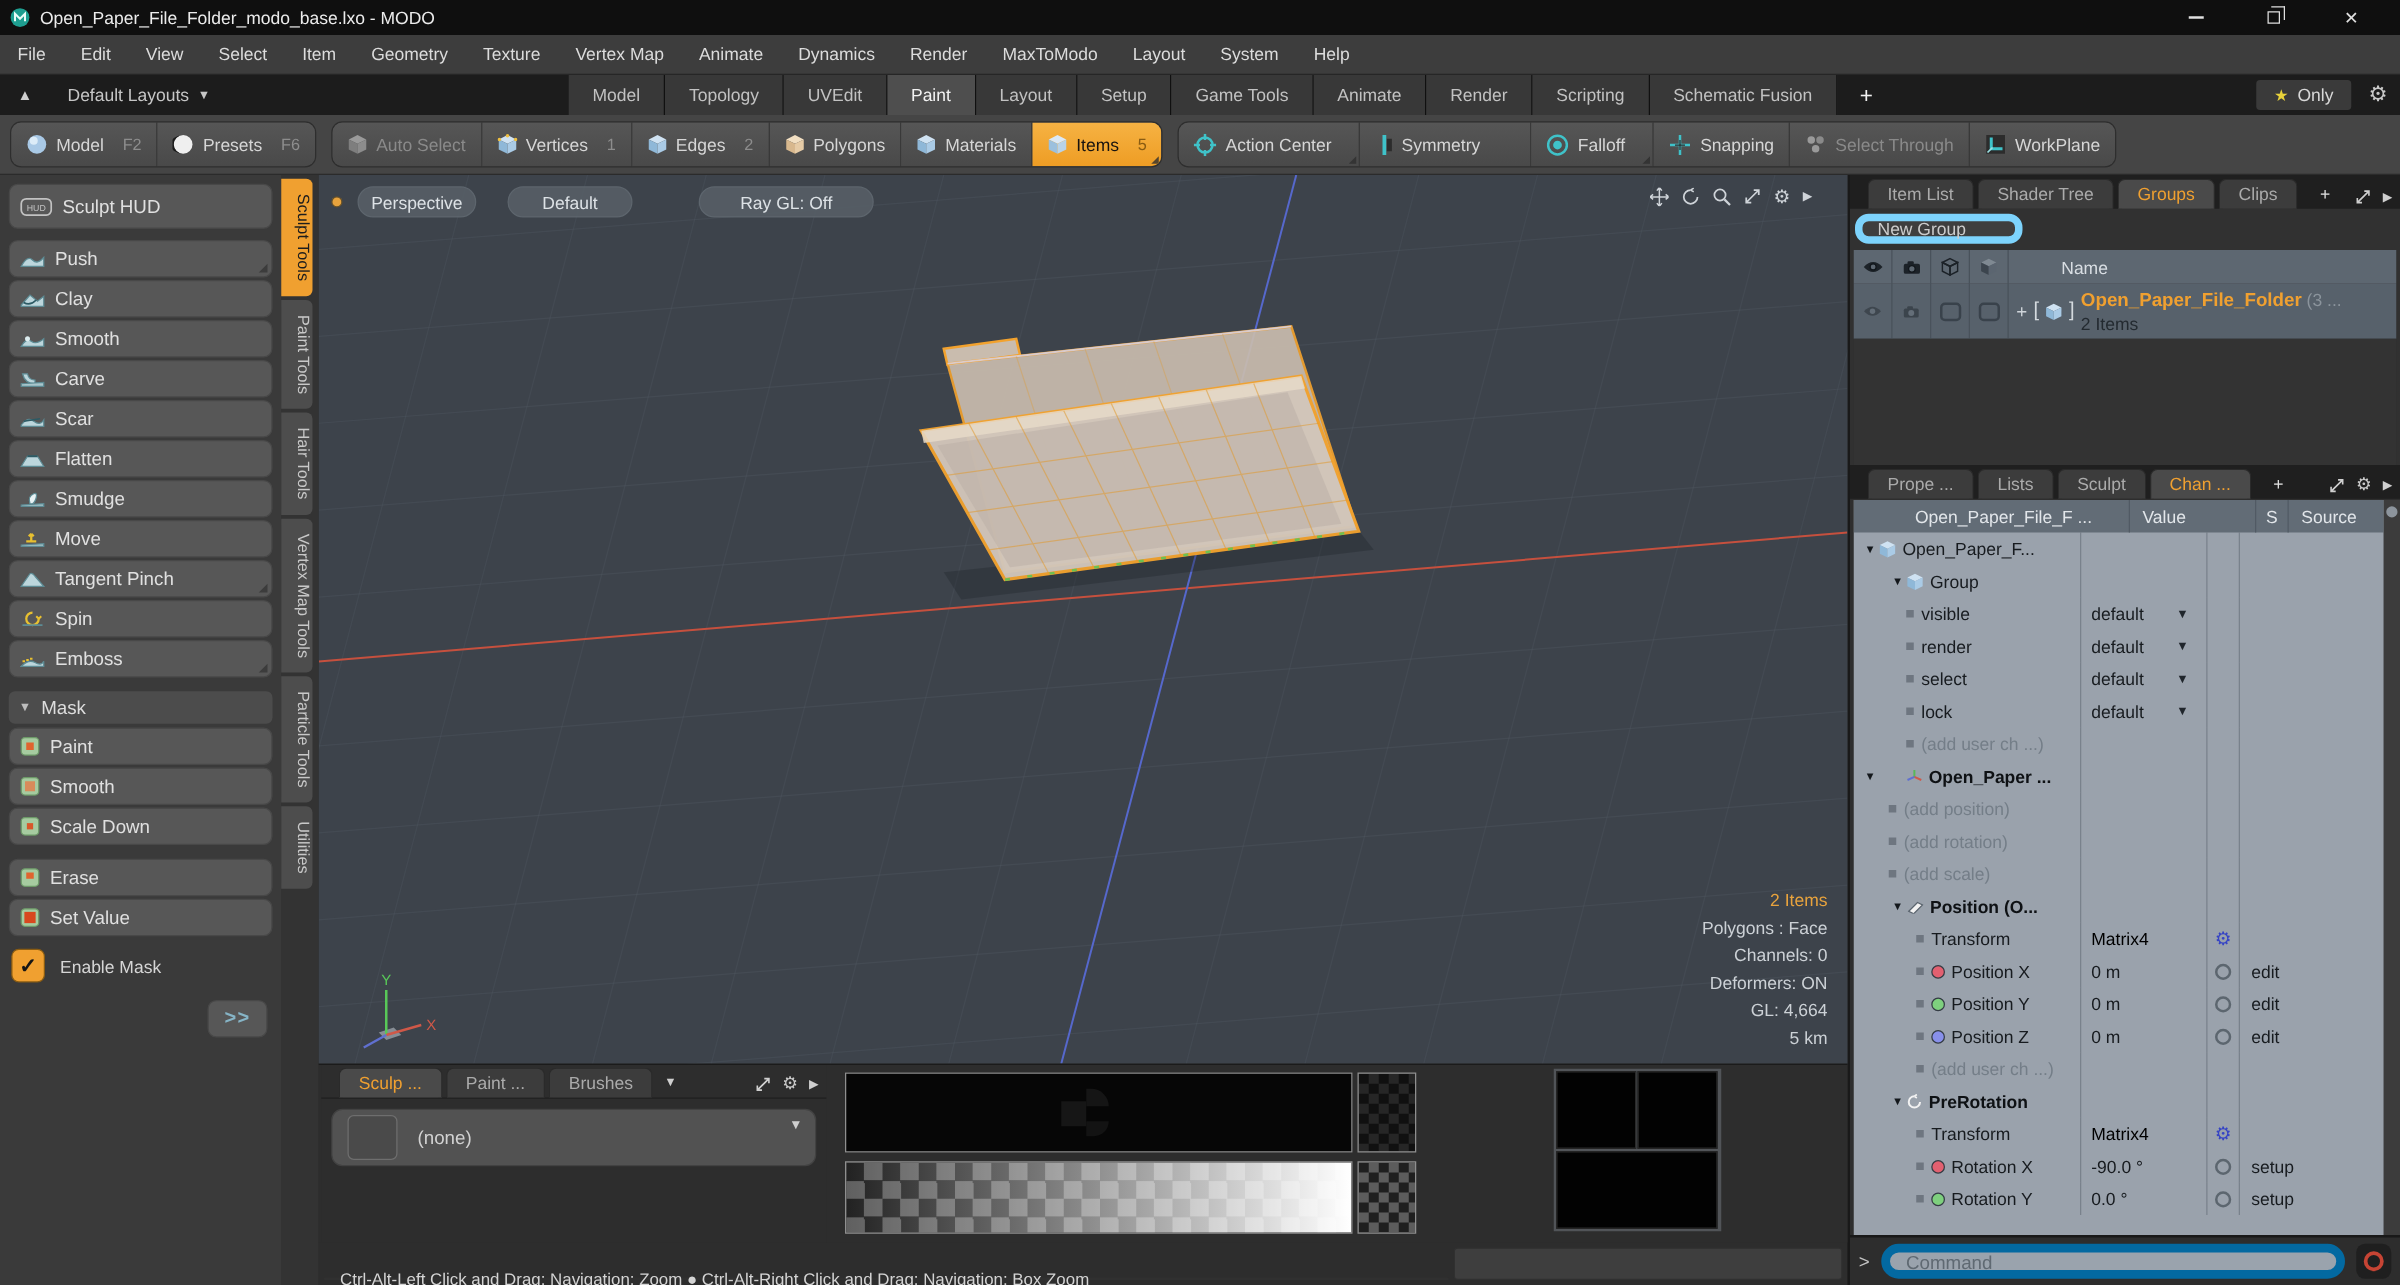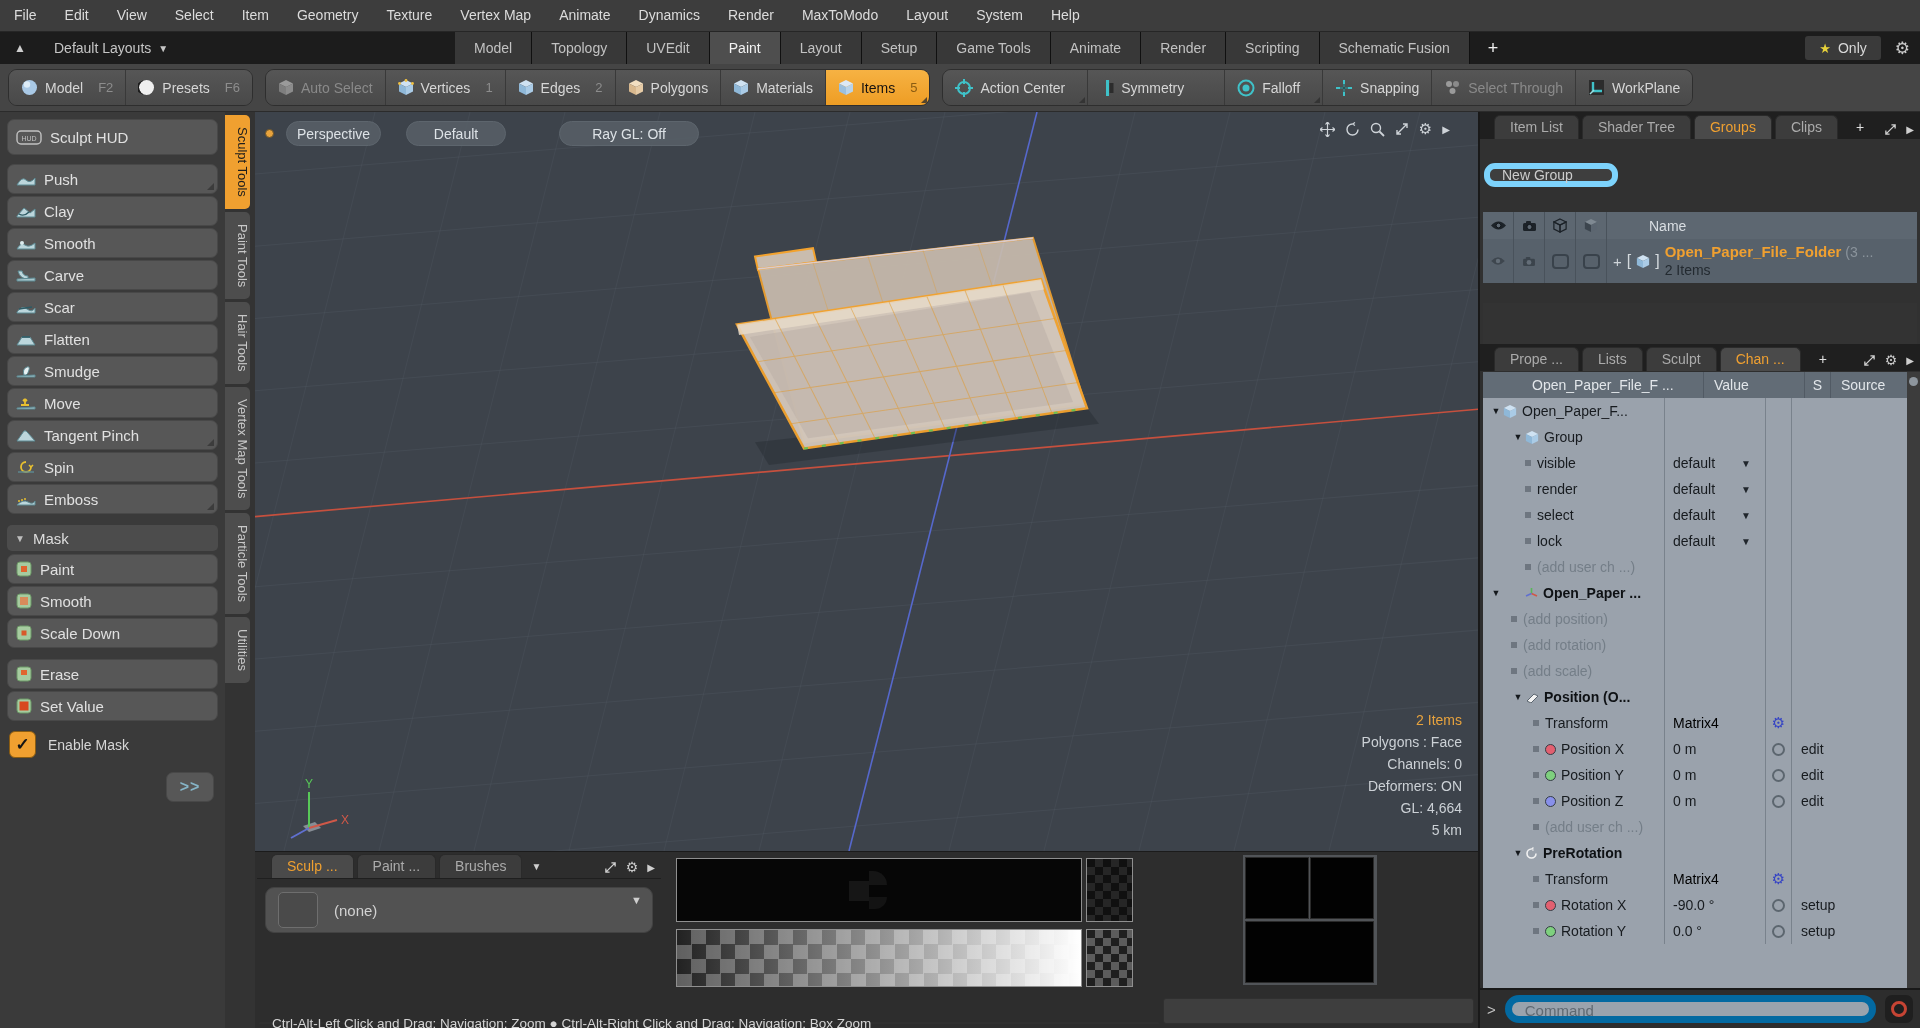--- a/index.html
+++ b/index.html
@@ -137,21 +137,21 @@
   .status-seg { background:#3e3e3e; border:1px solid #303030; border-radius:3px; display:flex;
     align-items:center; padding:0 12px; color:#d4d4d4; font-size:13.5px; }
   .status-main { width:900px;margin-top:24px; }
   .status-empty { flex:1; }
 
   
   .right { width:442px; flex:0 0 auto; display:flex; flex-direction:column; background:#2e2e2e;
     border-left:2px solid #191919; }
   .rtab-bar { height:27px; background:#1f1f1f; display:flex; align-items:flex-end; gap:3px;
     padding:2px 6px 0 14px; }
-  .groups-panel { height:232px; flex:0 0 auto; display:flex; flex-direction:column; background:#313131;gap:20px; }
+  .groups-panel { height:232px; flex:0 0 auto; display:flex; flex-direction:column; background:#313131; }
   .newgroup-row { padding:4px 4px; }
   .newgroup-btn { width:134px; height:24px; background:#3e3e3e; border:6px solid #7dd3fc; border-radius:11px;
     display:flex; align-items:center; padding:0 12px; color:#cccccc;text-align:center; }
   .g-table { margin:1px 3px 0 3px; }
   .g-header { height:27px; background:#5d6771; display:flex; }
   .g-hcell { width:31px; border-right:1px solid #49525b; display:flex; align-items:center; justify-content:center; }
   .g-hname { flex:1; display:flex; align-items:center; padding-left:42px; color:#d9dee3; }
   .g-row { height:44px; background:#57616b; display:flex; }
   .g-cell { width:31px; border-right:1px solid #49525b; display:flex; align-items:center; justify-content:center; }
   .g-namecell { flex:1; padding-left:6px; display:flex; align-items:center; gap:5px; }
@@ -199,20 +199,38 @@
     display:flex; align-items:flex-start; padding:0 13px; color:#5f6972; font-size:15px; }
   .cmd-record { width:28px; height:28px; border-radius:7px; background:#1f1f1f;
     display:flex; align-items:center; justify-content:center; }
   .cmd-ring { width:16px; height:16px; border:3px solid #c64434; border-radius:50%; }
 </style>
 </head>
 <body>
 
 <div id="app">
 
+  <div class="titlebar">
+    <svg width="16" height="16" viewBox="0 0 16 16">
+      <circle cx="8" cy="8" r="7.5" fill="#1e9e90"></circle>
+      <path d="M4 11 L4 5 L8 9 L12 5 L12 11" stroke="#eafcf8" stroke-width="1.6" fill="none"></path>
+    </svg>
+    <span>Open_Paper_File_Folder_modo_base.lxo - MODO</span>
+    <div class="win-controls">
+      <div class="win-btn">
+          <span class="ico-min"></span>
+        </div>
+      <div class="win-btn">
+          <span class="ico-restore"></span>
+        </div>
+      <div class="win-btn">
+          <span>✕</span>
+        </div>
+    </div>
+  </div>
 
   <div class="menubar">
     <span class="menu-item">File</span>
     <span class="menu-item">Edit</span>
     <span class="menu-item">View</span>
     <span class="menu-item">Select</span>
     <span class="menu-item">Item</span>
     <span class="menu-item">Geometry</span>
     <span class="menu-item">Texture</span>
     <span class="menu-item">Vertex Map</span>

